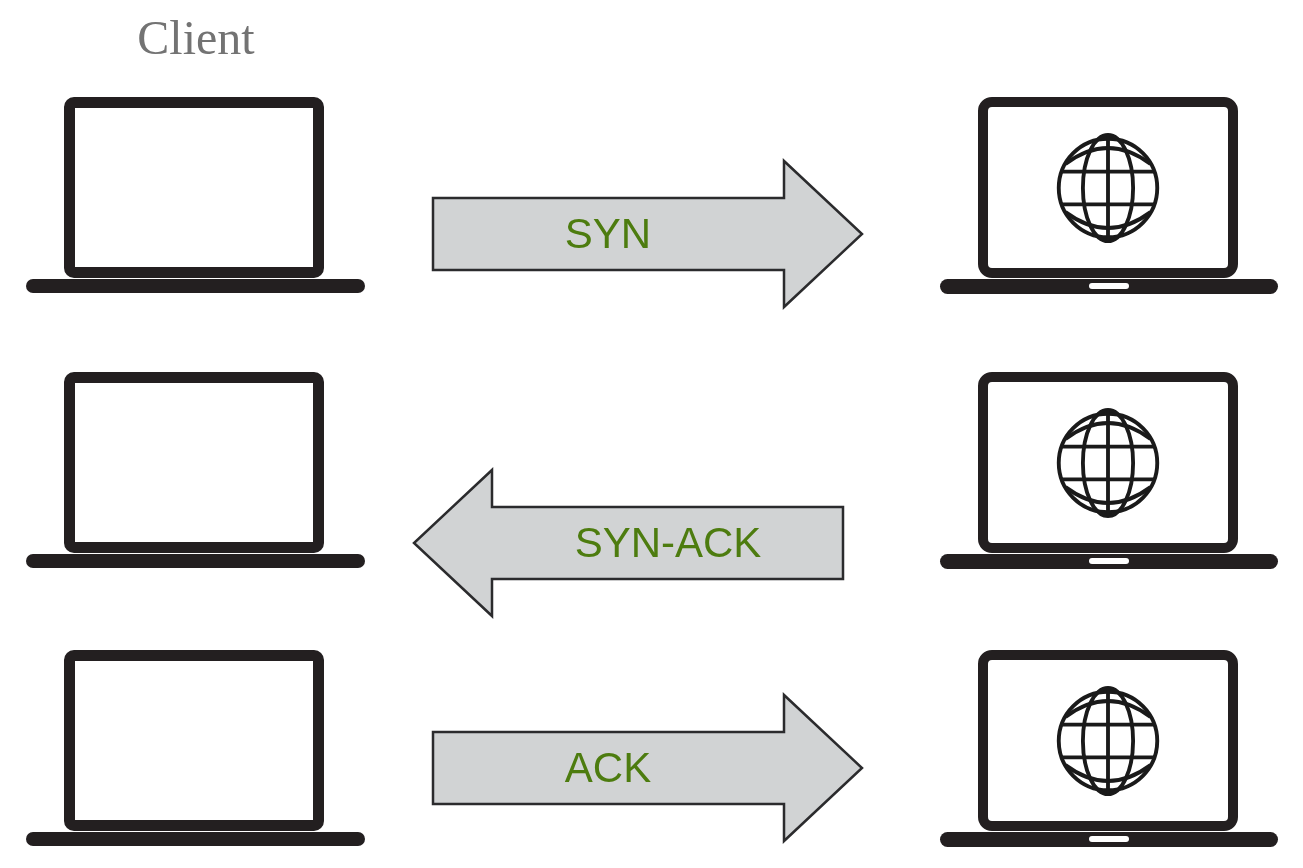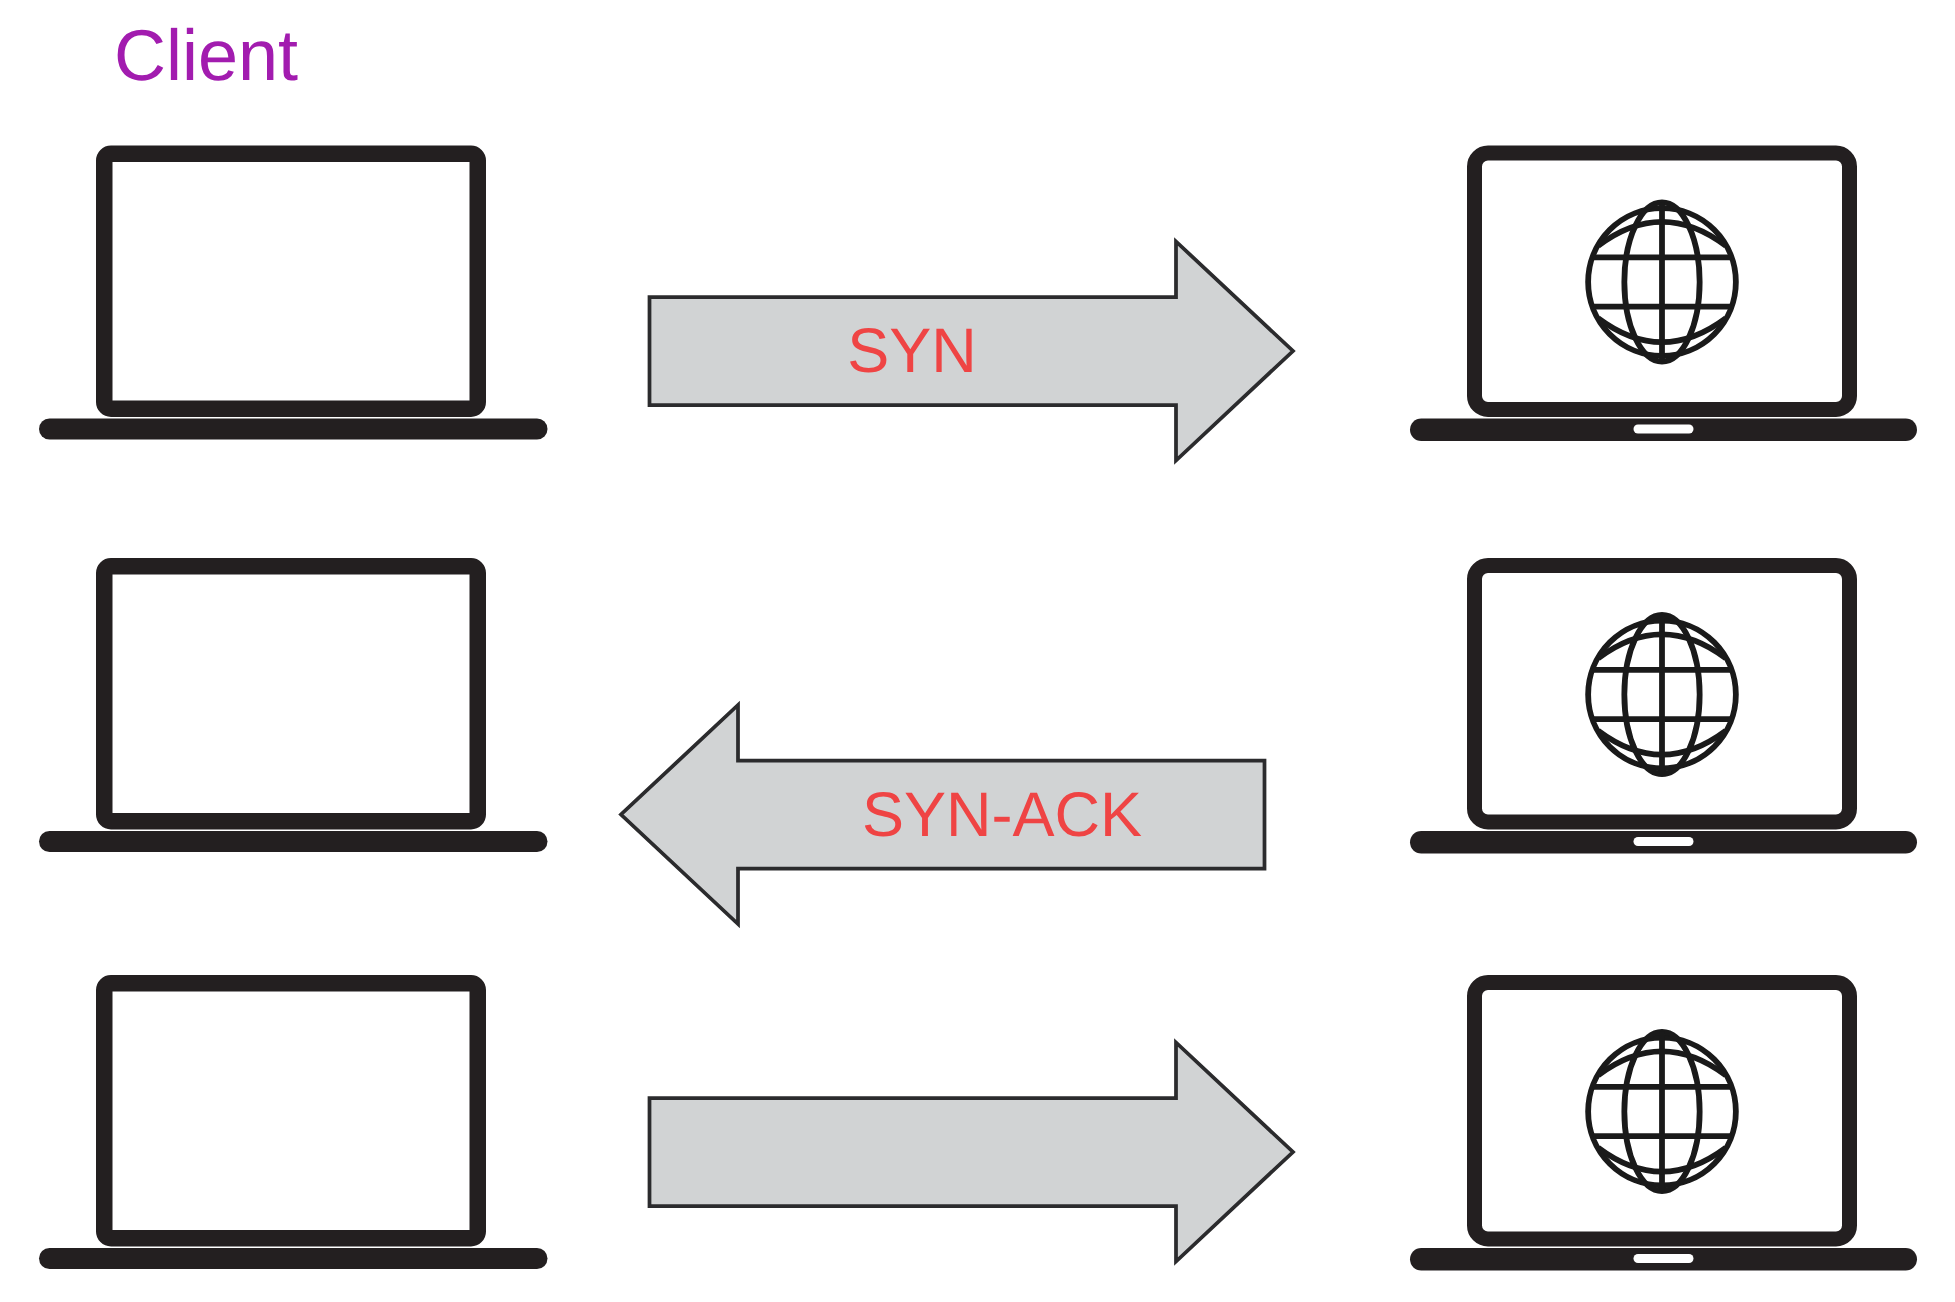--- a/index.html
+++ b/index.html
@@ -14,23 +14,24 @@
     height: 868px;
     background: #ffffff;
     overflow: hidden;
   }
   .col-label {
     position: absolute;
     top: 10px;
     height: 56px;
     line-height: 56px;
     font-size: 48px;
-    color: #a21caf;
-    text-align: left;
+    color: #737373;
+    text-align: center;
     letter-spacing: 0px;
+    font-family: Liberation Serif, serif;
   }
   .col-label.client { left: 76px;  width: 240px; }
   .col-label.server { left: 983px; width: 240px; }
 
   
   .laptop { position: absolute; }
   .laptop .screen {
     position: absolute;
     top: 0;
     background: #ffffff;
@@ -76,21 +77,21 @@
   .arrow { position: absolute; width: 434px; height: 152px; }
   .arrow svg { position: absolute; left: 0; top: 0; }
   .arrow .arrow-label {
     position: absolute;
     top: 40px;
     height: 72px;
     line-height: 72px;
     width: 352px;
     text-align: center;
     font-size: 42px;
-    color: #ef4444;
+    color: #4d7c0f;
   }
   .arrow.dir-right .arrow-label { left: 1px; }
   .arrow.dir-left  .arrow-label { left: 81px; }
 
   .arrow-syn    { left: 431px; top: 158px; }
   .arrow-synack { left: 411px; top: 467px; }
   .arrow-ack    { left: 431px; top: 692px; }
 
   
   .lap-c1 { left: 26px;  top: 97px;  }
@@ -187,15 +188,16 @@
     <svg width="434" height="152" viewBox="0 0 434 152">
       <polygon points="432,40 81,40 81,3 3,76 81,149 81,112 432,112" fill="#d1d3d4" stroke="#2b2b2d" stroke-width="2.5" stroke-linejoin="miter"></polygon>
     </svg>
     <div class="arrow-label">SYN-ACK</div>
   </div>
 
   <div class="arrow dir-right arrow-ack">
     <svg width="434" height="152" viewBox="0 0 434 152">
       <polygon points="2,40 353,40 353,3 431,76 353,149 353,112 2,112" fill="#d1d3d4" stroke="#2b2b2d" stroke-width="2.5" stroke-linejoin="miter"></polygon>
     </svg>
+    <div class="arrow-label">ACK</div>
   </div>
 
 </div>
 
 </body></html>

